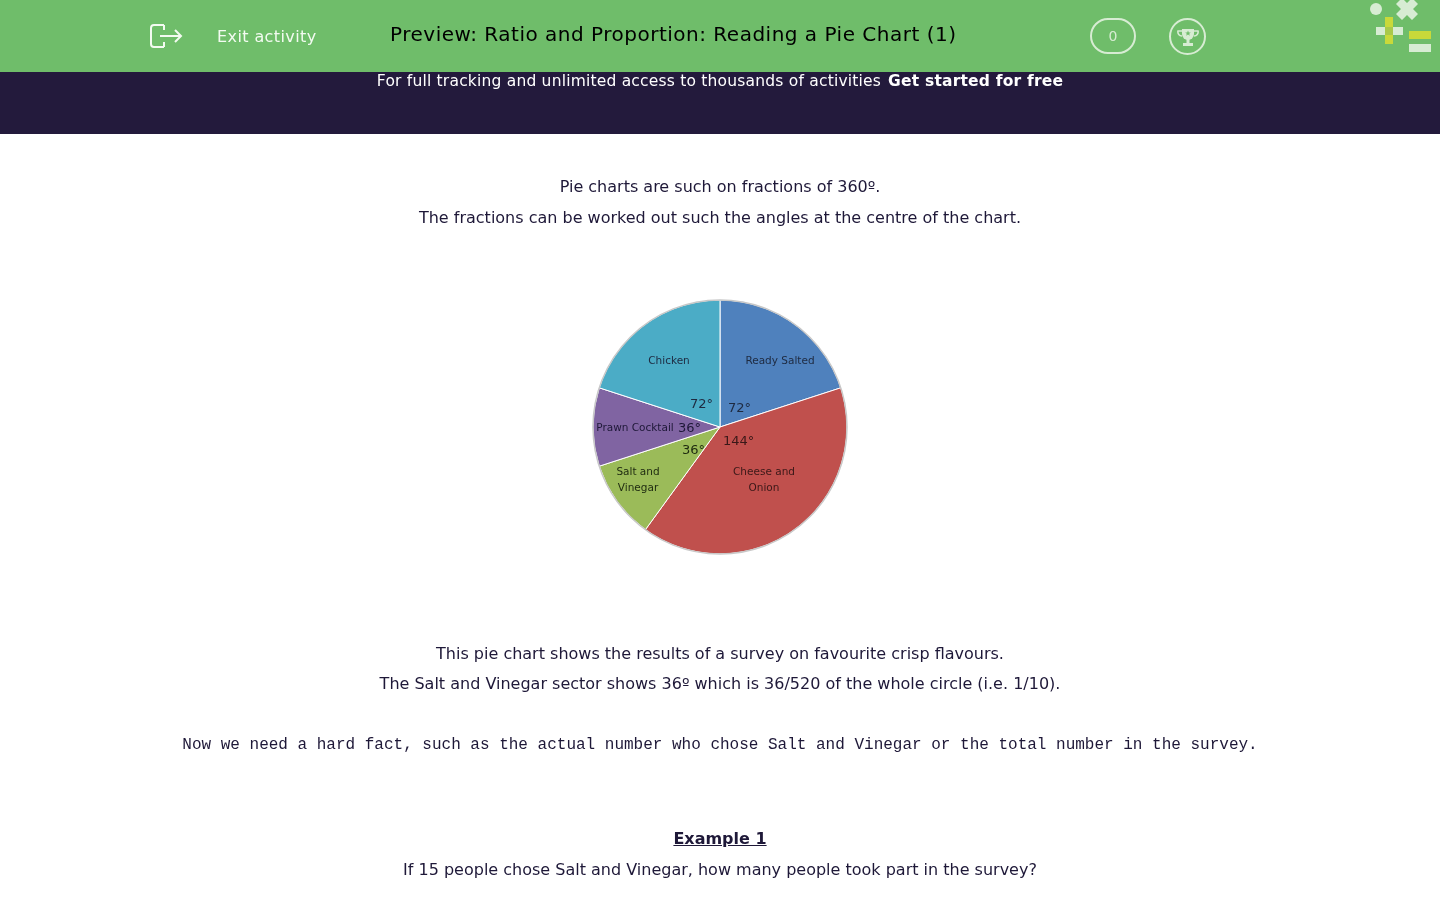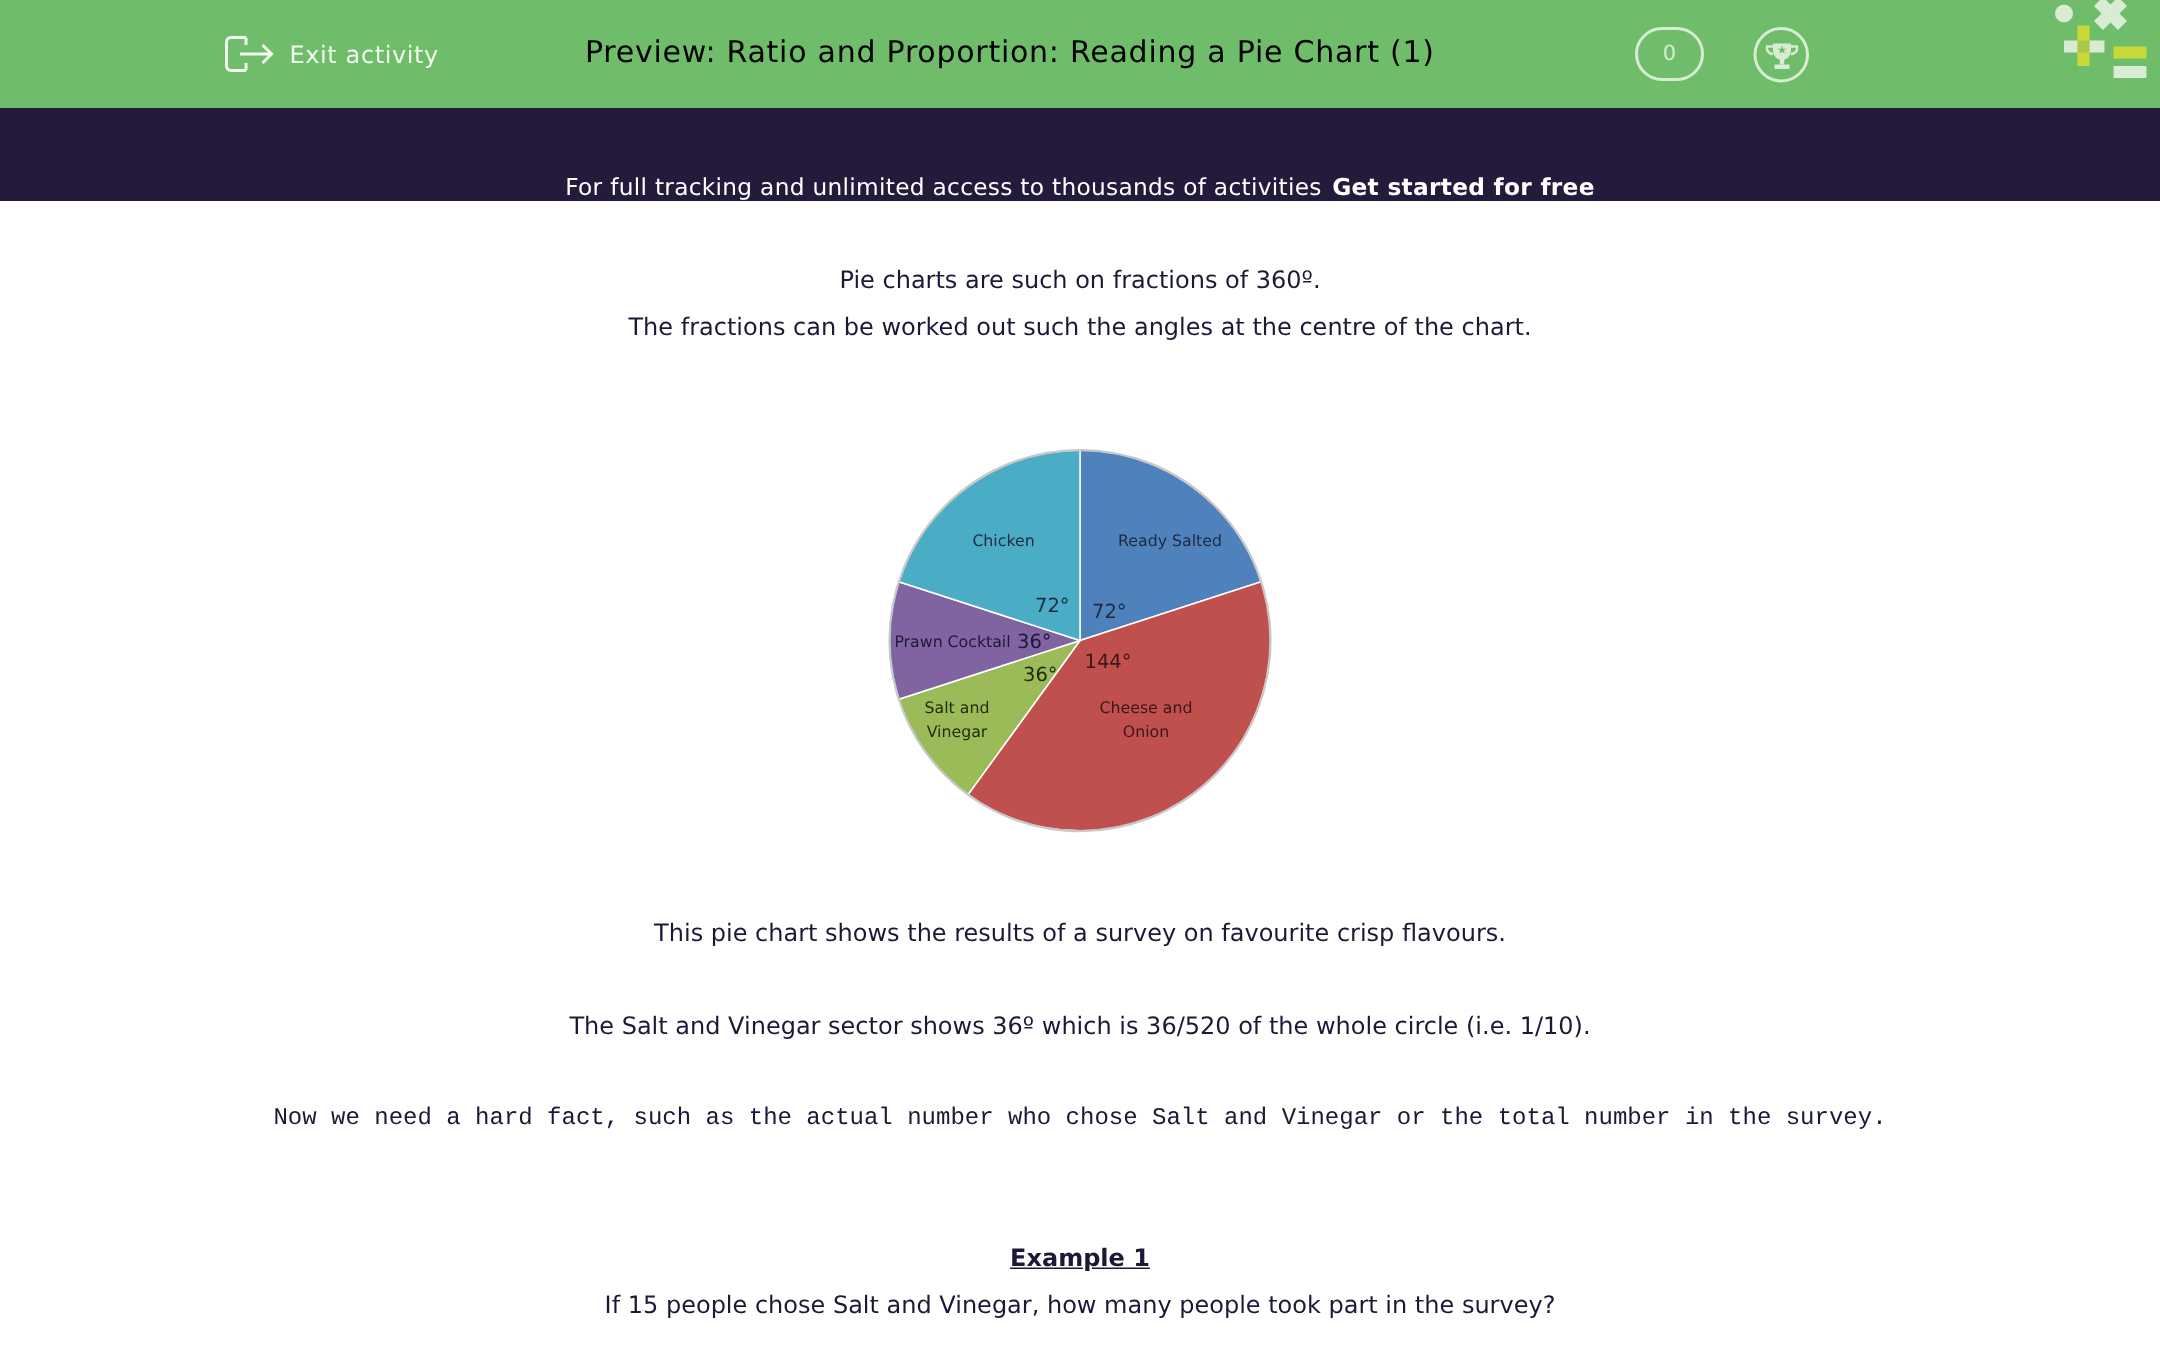--- a/index.html
+++ b/index.html
@@ -2,27 +2,27 @@
 <html><head>
 <meta charset="utf-8">
 <style>
   * { box-sizing: border-box; margin: 0; padding: 0; }
   html, body { width: 1440px; height: 900px; overflow: hidden; background: #ffffff; }
   body { font-family: "DejaVu Sans", "Liberation Sans", sans-serif; color: #1e1838; }
 
   .topbar { position: absolute; left: 0; top: 0; width: 1440px; height: 72px; background: #6fbd6a; }
   .exit { position: absolute; left: 150px; top: 21px; height: 30px; display: flex; align-items: center; gap: 10px; color: #f3fbf1; cursor: pointer; }
   .exit svg { width: 33px; height: 28px; }
-  .exit span { font-size: 16px; letter-spacing: 0.4px; }
+  .exit span { font-size: 16px; letter-spacing: 0.4px; margin-left: 24px; }
   .title { position: absolute; left: 390px; top: 22px; font-size: 20px; color: #000000; letter-spacing: 0.5px; white-space: nowrap; }
   .score { position: absolute; left: 1090px; top: 18px; width: 46px; height: 36px; border: 2px solid #d7ecd3; border-radius: 18px; color: #d7ecd3; font-size: 14px; display: flex; align-items: center; justify-content: center; }
   .trophy { position: absolute; left: 1169px; top: 18px; width: 37px; height: 37px; border: 2px solid #d7ecd3; border-radius: 50%; display: flex; align-items: center; justify-content: center; }
   .logo { position: absolute; left: 1366px; top: 0; width: 74px; height: 60px; }
 
-  .banner { position: absolute; left: 0; top: 72px; width: 1440px; height: 62px; background: #231a3c; color: #ffffff; display: flex; align-items: flex-end; justify-content: center; font-size: 15.5px; letter-spacing: 0.2px; }
+  .banner { position: absolute; left: 0; top: 72px; width: 1440px; height: 62px; background: #231a3c; color: #ffffff; display: flex; align-items: flex-start; justify-content: center; font-size: 15.5px; letter-spacing: 0.2px; }
   .banner b { font-weight: bold; margin-left: 7px; cursor: pointer; }
   .p { position: absolute; left: 150px; width: 1140px; text-align: center; }
   .example { font-weight: bold; text-decoration: underline; }
 
   .chart { position: absolute; left: 590px; top: 297px; width: 260px; height: 260px; }
   .chart text { font-family: "DejaVu Sans", sans-serif; }
 </style>
 </head>
 <body>
 
@@ -88,17 +88,17 @@
   <text x="-85" y="4" font-size="10.5" text-anchor="middle" fill="#1e1838">Prawn Cocktail</text>
   <text x="-51" y="-63" font-size="10.5" text-anchor="middle" fill="#1e2a40">Chicken</text>
 
   <text x="8" y="-15" font-size="13" fill="#1e2a40">72°</text>
   <text x="3" y="18" font-size="13" fill="#3a1818">144°</text>
   <text x="-38" y="27" font-size="13" fill="#1e2a10">36°</text>
   <text x="-42" y="5" font-size="13" fill="#1e1838">36°</text>
   <text x="-30" y="-19" font-size="13" fill="#1e2a40">72°</text>
 </svg>
 
-<div class="p" style="top:612px;">This pie chart shows the results of a survey on favourite crisp flavours.</div>
+<div class="p" style="top:644px;">This pie chart shows the results of a survey on favourite crisp flavours.</div>
 <div class="p" style="top:674px;">The Salt and Vinegar sector shows 36º which is 36/520 of the whole circle (i.e. 1/10).</div>
 <div class="p" style="top:736px;font-family:Liberation Mono, monospace;">Now we need a hard fact, such as the actual number who chose Salt and Vinegar or the total number in the survey.</div>
 <div class="p example" style="top:829px;">Example 1</div>
 <div class="p" style="top:860px;">If 15 people chose Salt and Vinegar, how many people took part in the survey?</div>
 
 </body></html>

